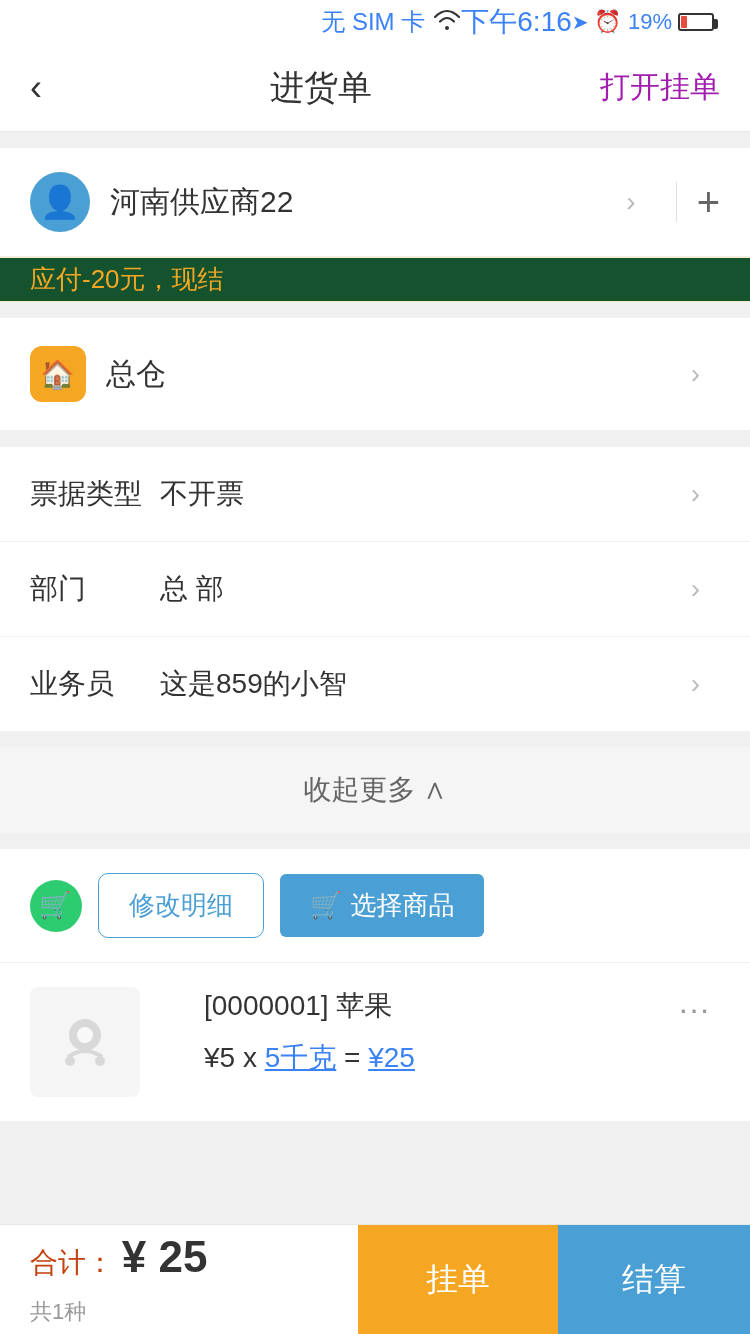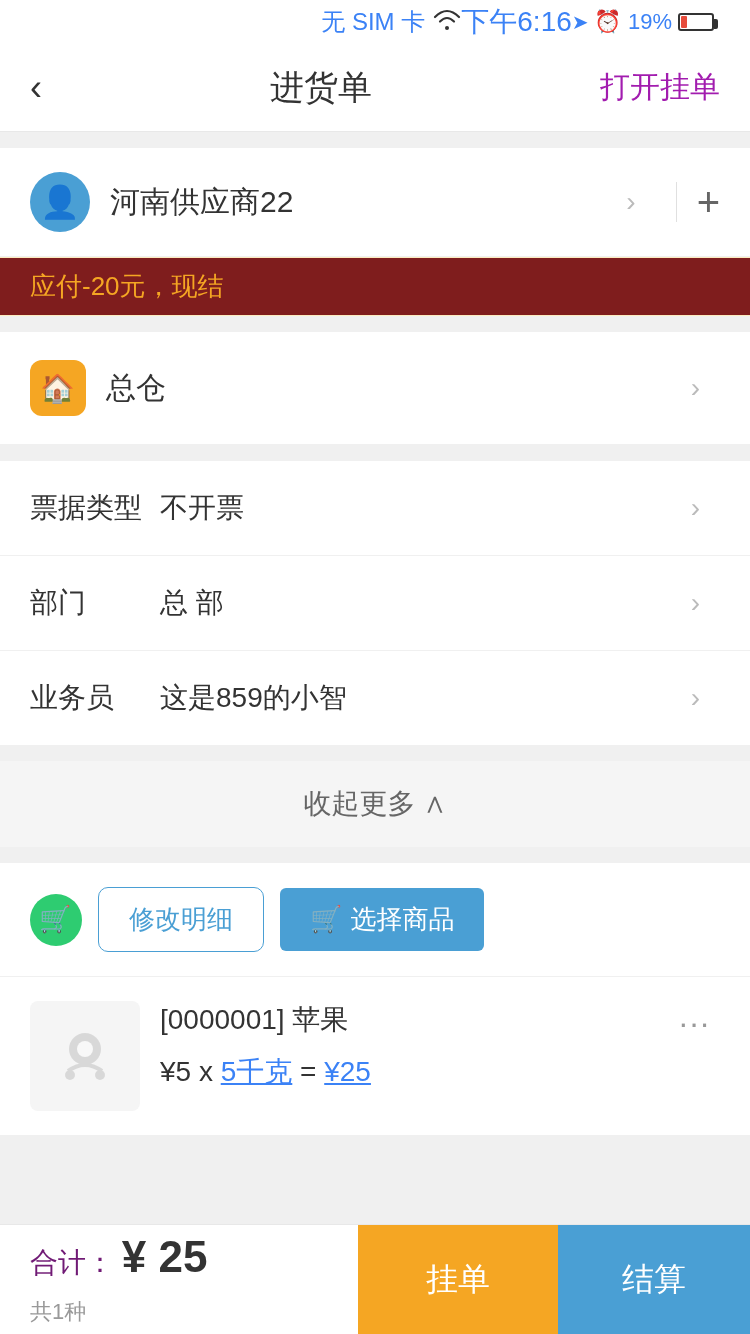--- a/index.html
+++ b/index.html
@@ -72,22 +72,22 @@
     .avatar-icon { color: #fff; font-size: 32px; }
     .supplier-name { flex: 1; font-size: 30px; color: #333; }
     .chevron { color: #bbb; font-size: 28px; margin-right: 20px; }
     .divider-v {
       width: 1px; height: 40px; background: #e0e0e0; margin: 0 20px;
     }
     .plus-btn { font-size: 40px; color: #666; cursor: pointer; }
 
     
     .warning-banner {
-      background: #7f1d1d;
-      padding: 11px 30px;
+      background: #14532d;
+      padding: 4px 30px;
       font-size: 26px;
       color: #f5a623;
       border-top: 1px solid #fdecc0;
       border-bottom: 1px solid #fdecc0;
     }
 
     
     .warehouse-row {
       display: flex;
       align-items: center;
@@ -175,20 +175,21 @@
       gap: 8px;
     }
 
     
     .product-item {
       background: #fff;
       padding: 24px 30px;
       display: flex;
       align-items: flex-start;
       border-top: 1px solid #f0f0f0;
+      gap: 44px;
     }
     .product-thumb {
       width: 110px; height: 110px;
       background: #f5f5f5;
       border-radius: 8px;
       display: flex;
       align-items: center;
       justify-content: center;
       margin-right: 20px;
       flex-shrink: 0;
@@ -213,21 +214,21 @@
       height: 110px;
       display: flex;
       align-items: center;
       background: #fff;
       border-top: 1px solid #e8e8e8;
     }
     .total-area {
       flex: 1;
       padding: 0 30px;
     }
-    .total-label { font-size: 28px; color: #701a75; display: inline; }
+    .total-label { font-size: 28px; color: #c2410c; display: inline; }
     .total-amount { font-size: 44px; font-weight: bold; color: #333; display: inline; }
     .total-sub { font-size: 22px; color: #999; margin-top: 15px; }
     .btn-hang {
       width: 200px;
       height: 110px;
       background: #f5a623;
       color: #fff;
       font-size: 32px;
       border: none;
       cursor: pointer;

